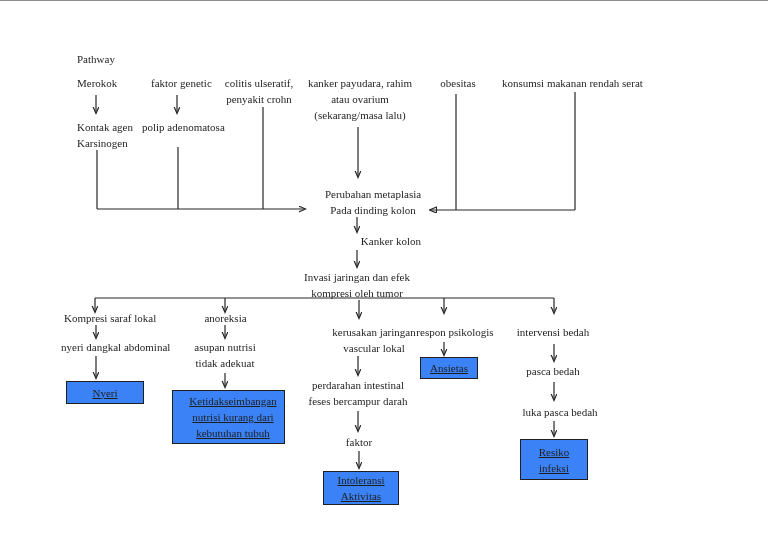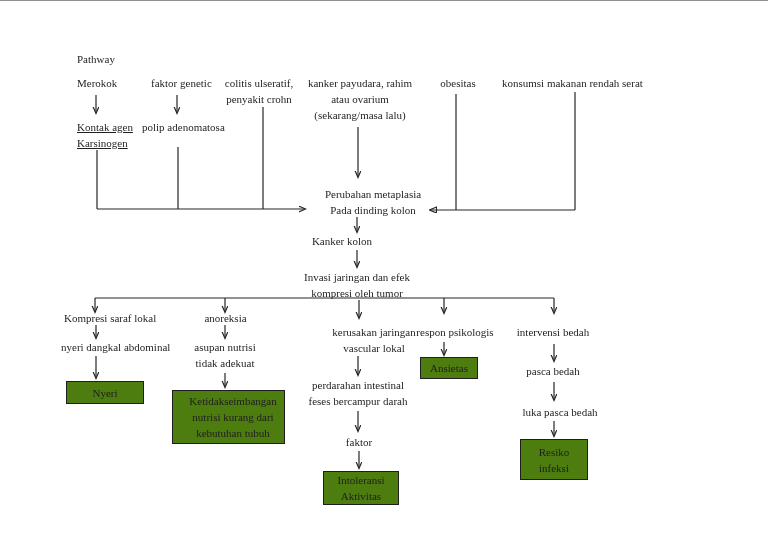--- a/index.html
+++ b/index.html
@@ -17,37 +17,38 @@
     position:absolute;
     line-height:16px;
     white-space:pre-line;
   }
   .ctr{text-align:center;}
   .dbox{
     position:absolute;
     border:1.2px solid #1f1f1f;
     display:flex;align-items:center;justify-content:center;
     text-align:center;line-height:16px;white-space:pre-line;
-    background:#4d7c0f;
+    background:#3b82f6;
+    text-decoration:underline;
   }
   svg.wires{position:absolute;top:0;left:0;}
   svg.wires path,svg.wires line{stroke:#262626;stroke-width:1.2;fill:none;}
 
   
   .n-pathway{left:77px;top:51px;}
   .n-merokok{left:77px;top:75px;}
   .n-faktor{left:151px;top:75px;}
   .n-colitis{left:204px;top:75px;width:110px;}
   .n-kankerpayudara{left:290px;top:75px;width:140px;}
   .n-obesitas{left:428px;top:75px;width:60px;}
   .n-konsumsi{left:502px;top:75px;}
-  .n-kontak{left:77px;top:119px;text-decoration:underline;}
+  .n-kontak{left:77px;top:119px;}
   .n-polip{left:142px;top:119px;}
   .n-perubahan{left:303px;top:186px;width:140px;}
-  .n-kankerkolon{left:292px;top:233px;width:100px;}
+  .n-kankerkolon{left:321px;top:233px;width:100px;text-align:right;}
   .n-invasi{left:287px;top:269px;width:140px;}
   .n-kompresisaraf{left:64px;top:310px;}
   .n-anoreksia{left:188px;top:310px;width:75px;}
   .n-kerusakan{left:314px;top:324px;width:120px;}
   .n-respon{left:405px;top:324px;width:100px;}
   .n-intervensi{left:503px;top:324px;width:100px;}
   .n-nyeridangkal{left:61px;top:339px;}
   .n-asupan{left:175px;top:339px;width:100px;}
   .n-perdarahan{left:297px;top:377px;width:122px;}
   .n-pascabedah{left:503px;top:363px;width:100px;}

